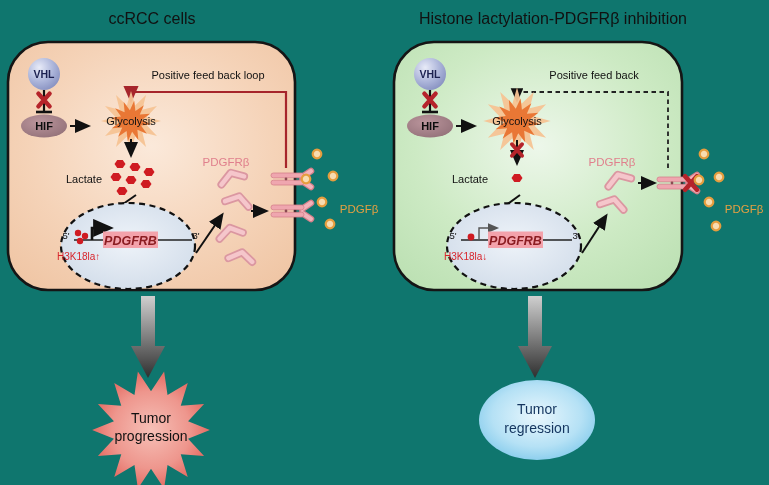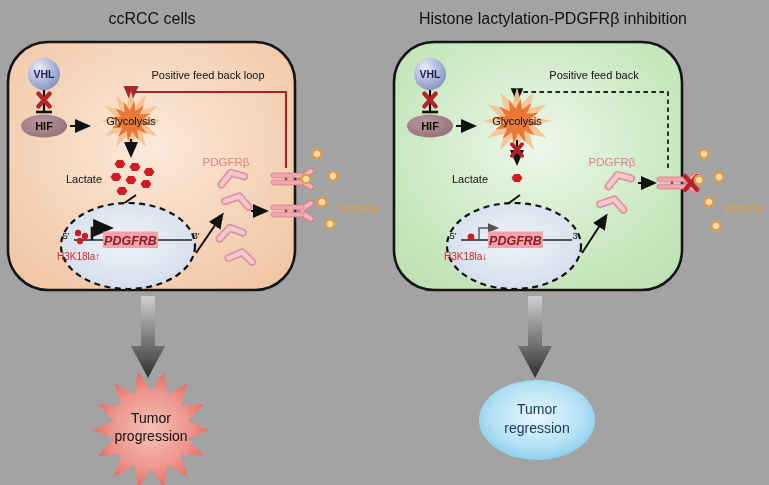--- a/index.html
+++ b/index.html
@@ -1,16 +1,16 @@
 <!DOCTYPE html>
 <html><head>
 <meta charset="utf-8">
 <style>
   html,body{margin:0;padding:0;background:#ffffff;}
-  .canvas{position:relative;width:769px;height:485px;background:#a3a3a3;overflow:hidden;}
+  .canvas{position:relative;width:769px;height:485px;background:#0f766e;overflow:hidden;}
   svg text{font-family:"Liberation Sans","DejaVu Sans",sans-serif;}
   .title{font-size:16px;fill:#111;}
   .lbl{font-size:11px;fill:#111;}
   .lbl-sm{font-size:9.5px;fill:#111;}
   .gene{font-size:12.5px;font-style:italic;font-weight:bold;}
   .outcome{font-size:14px;}
 </style>
 </head>
 <body>
 

